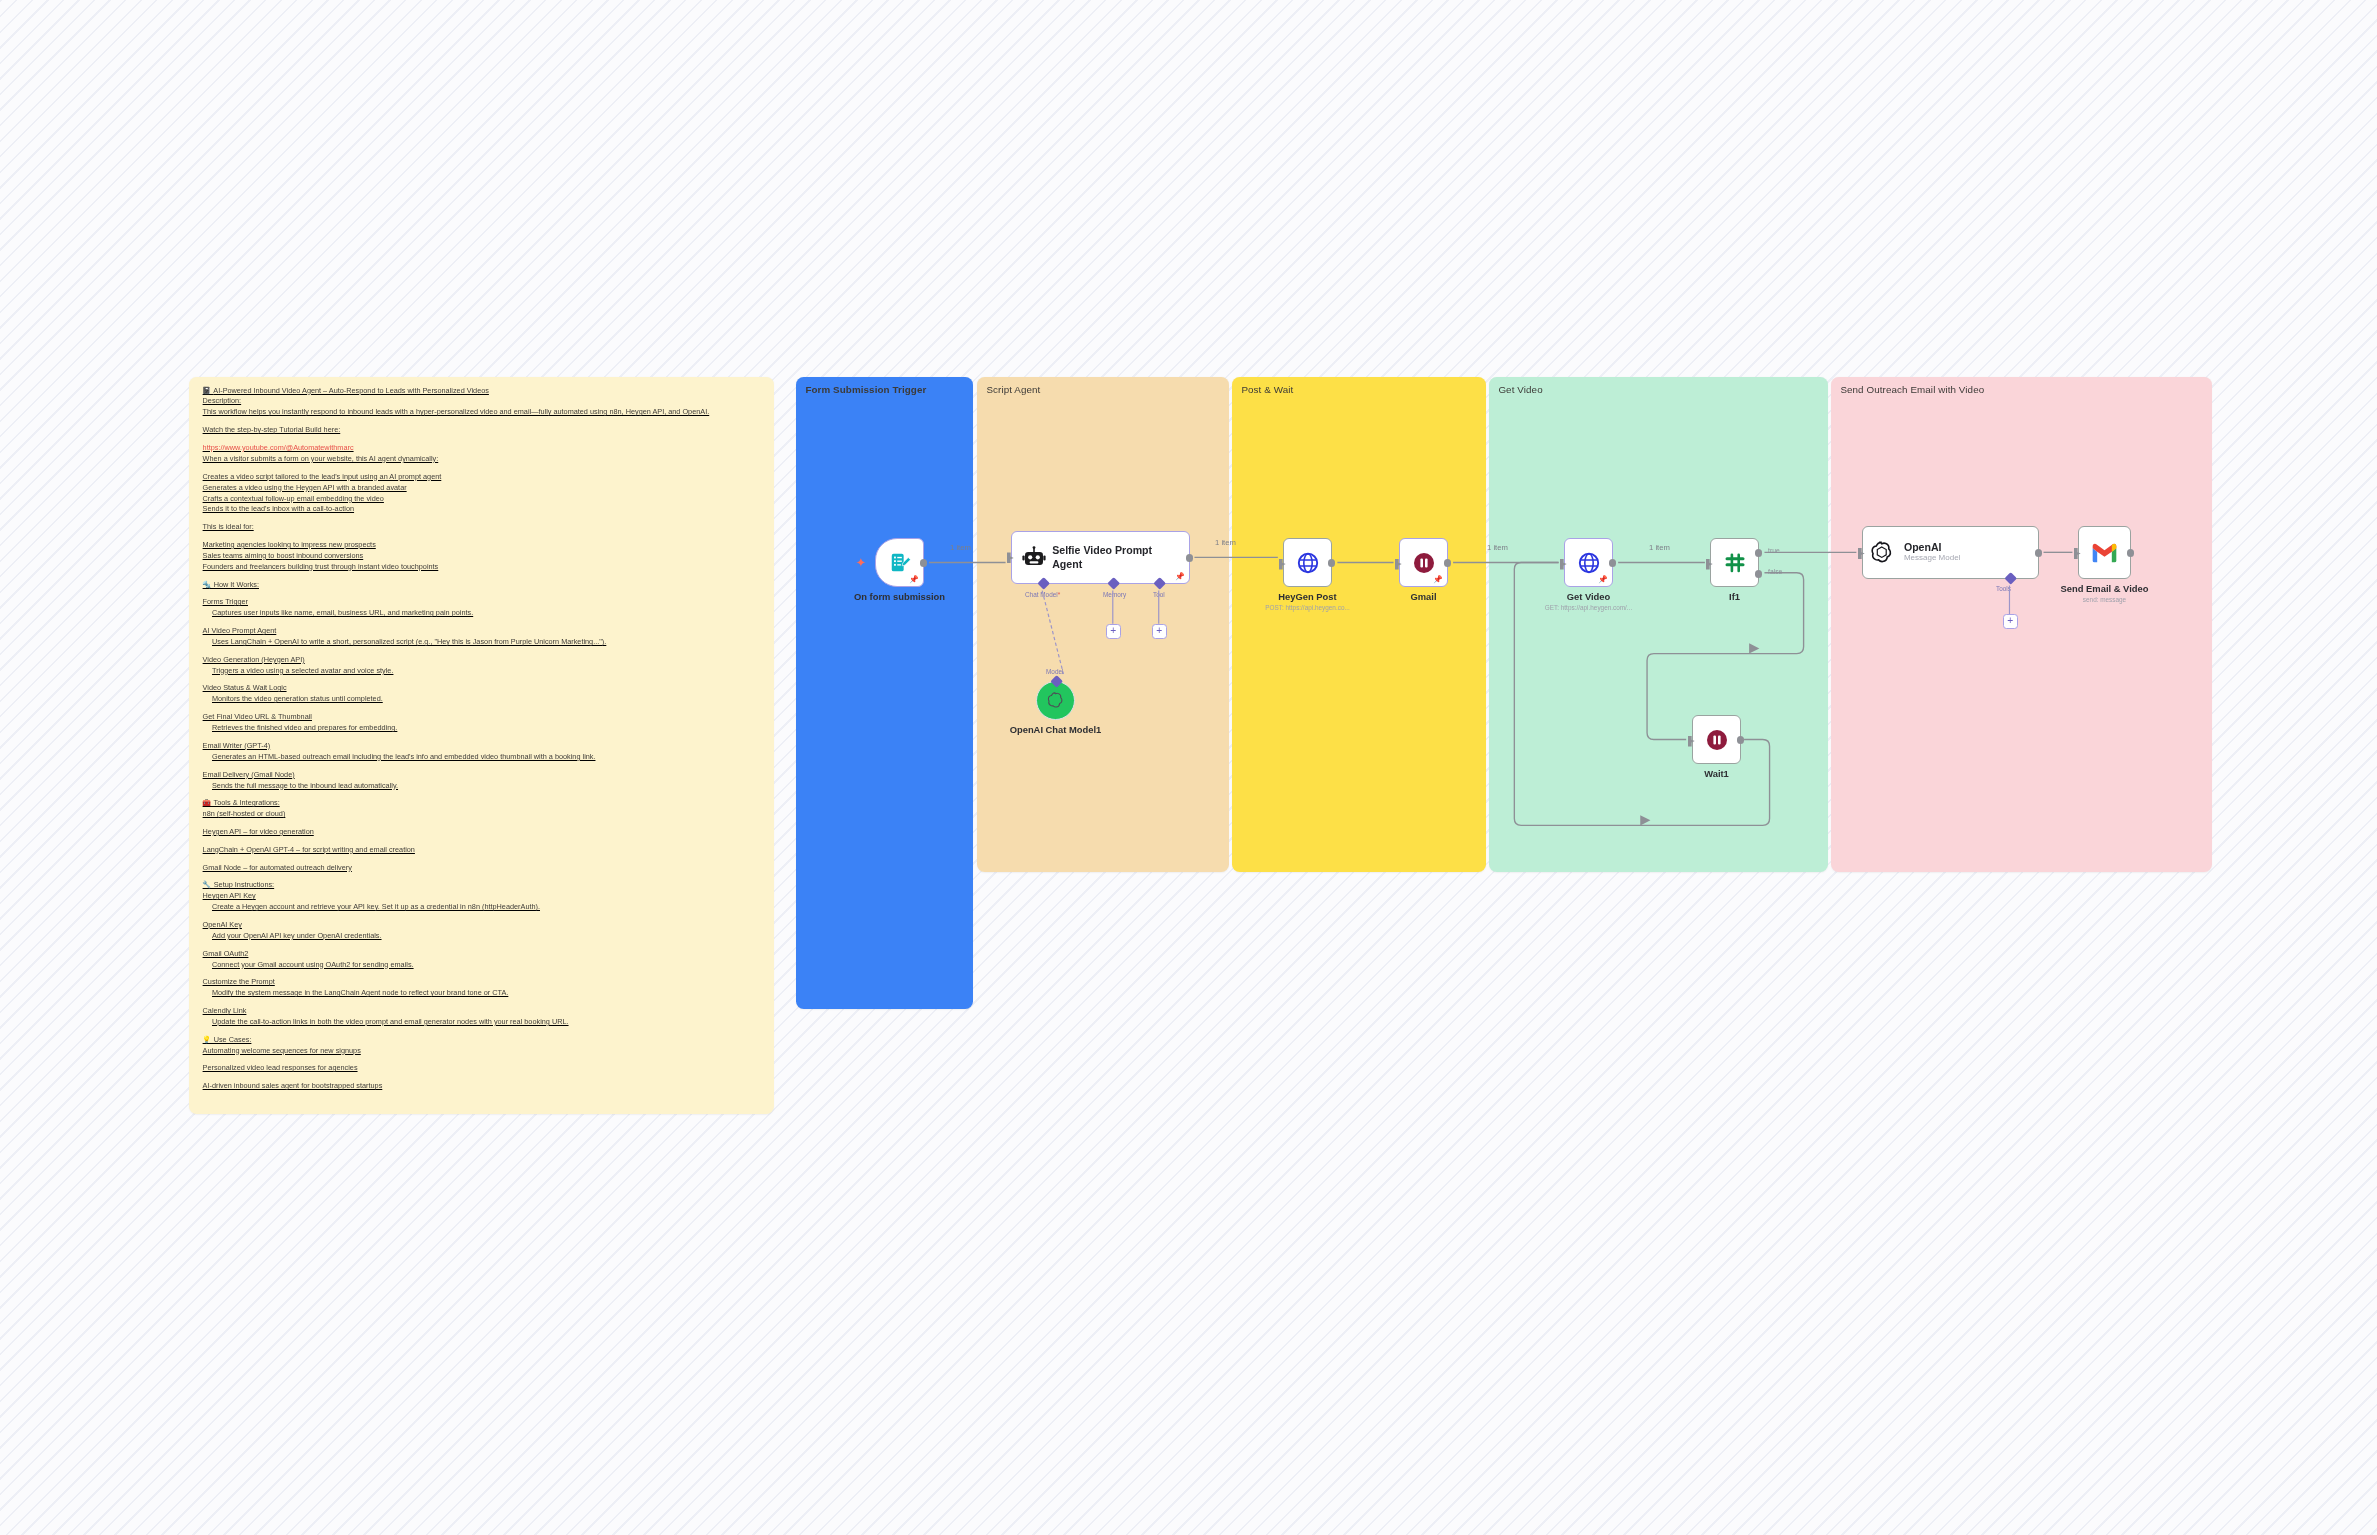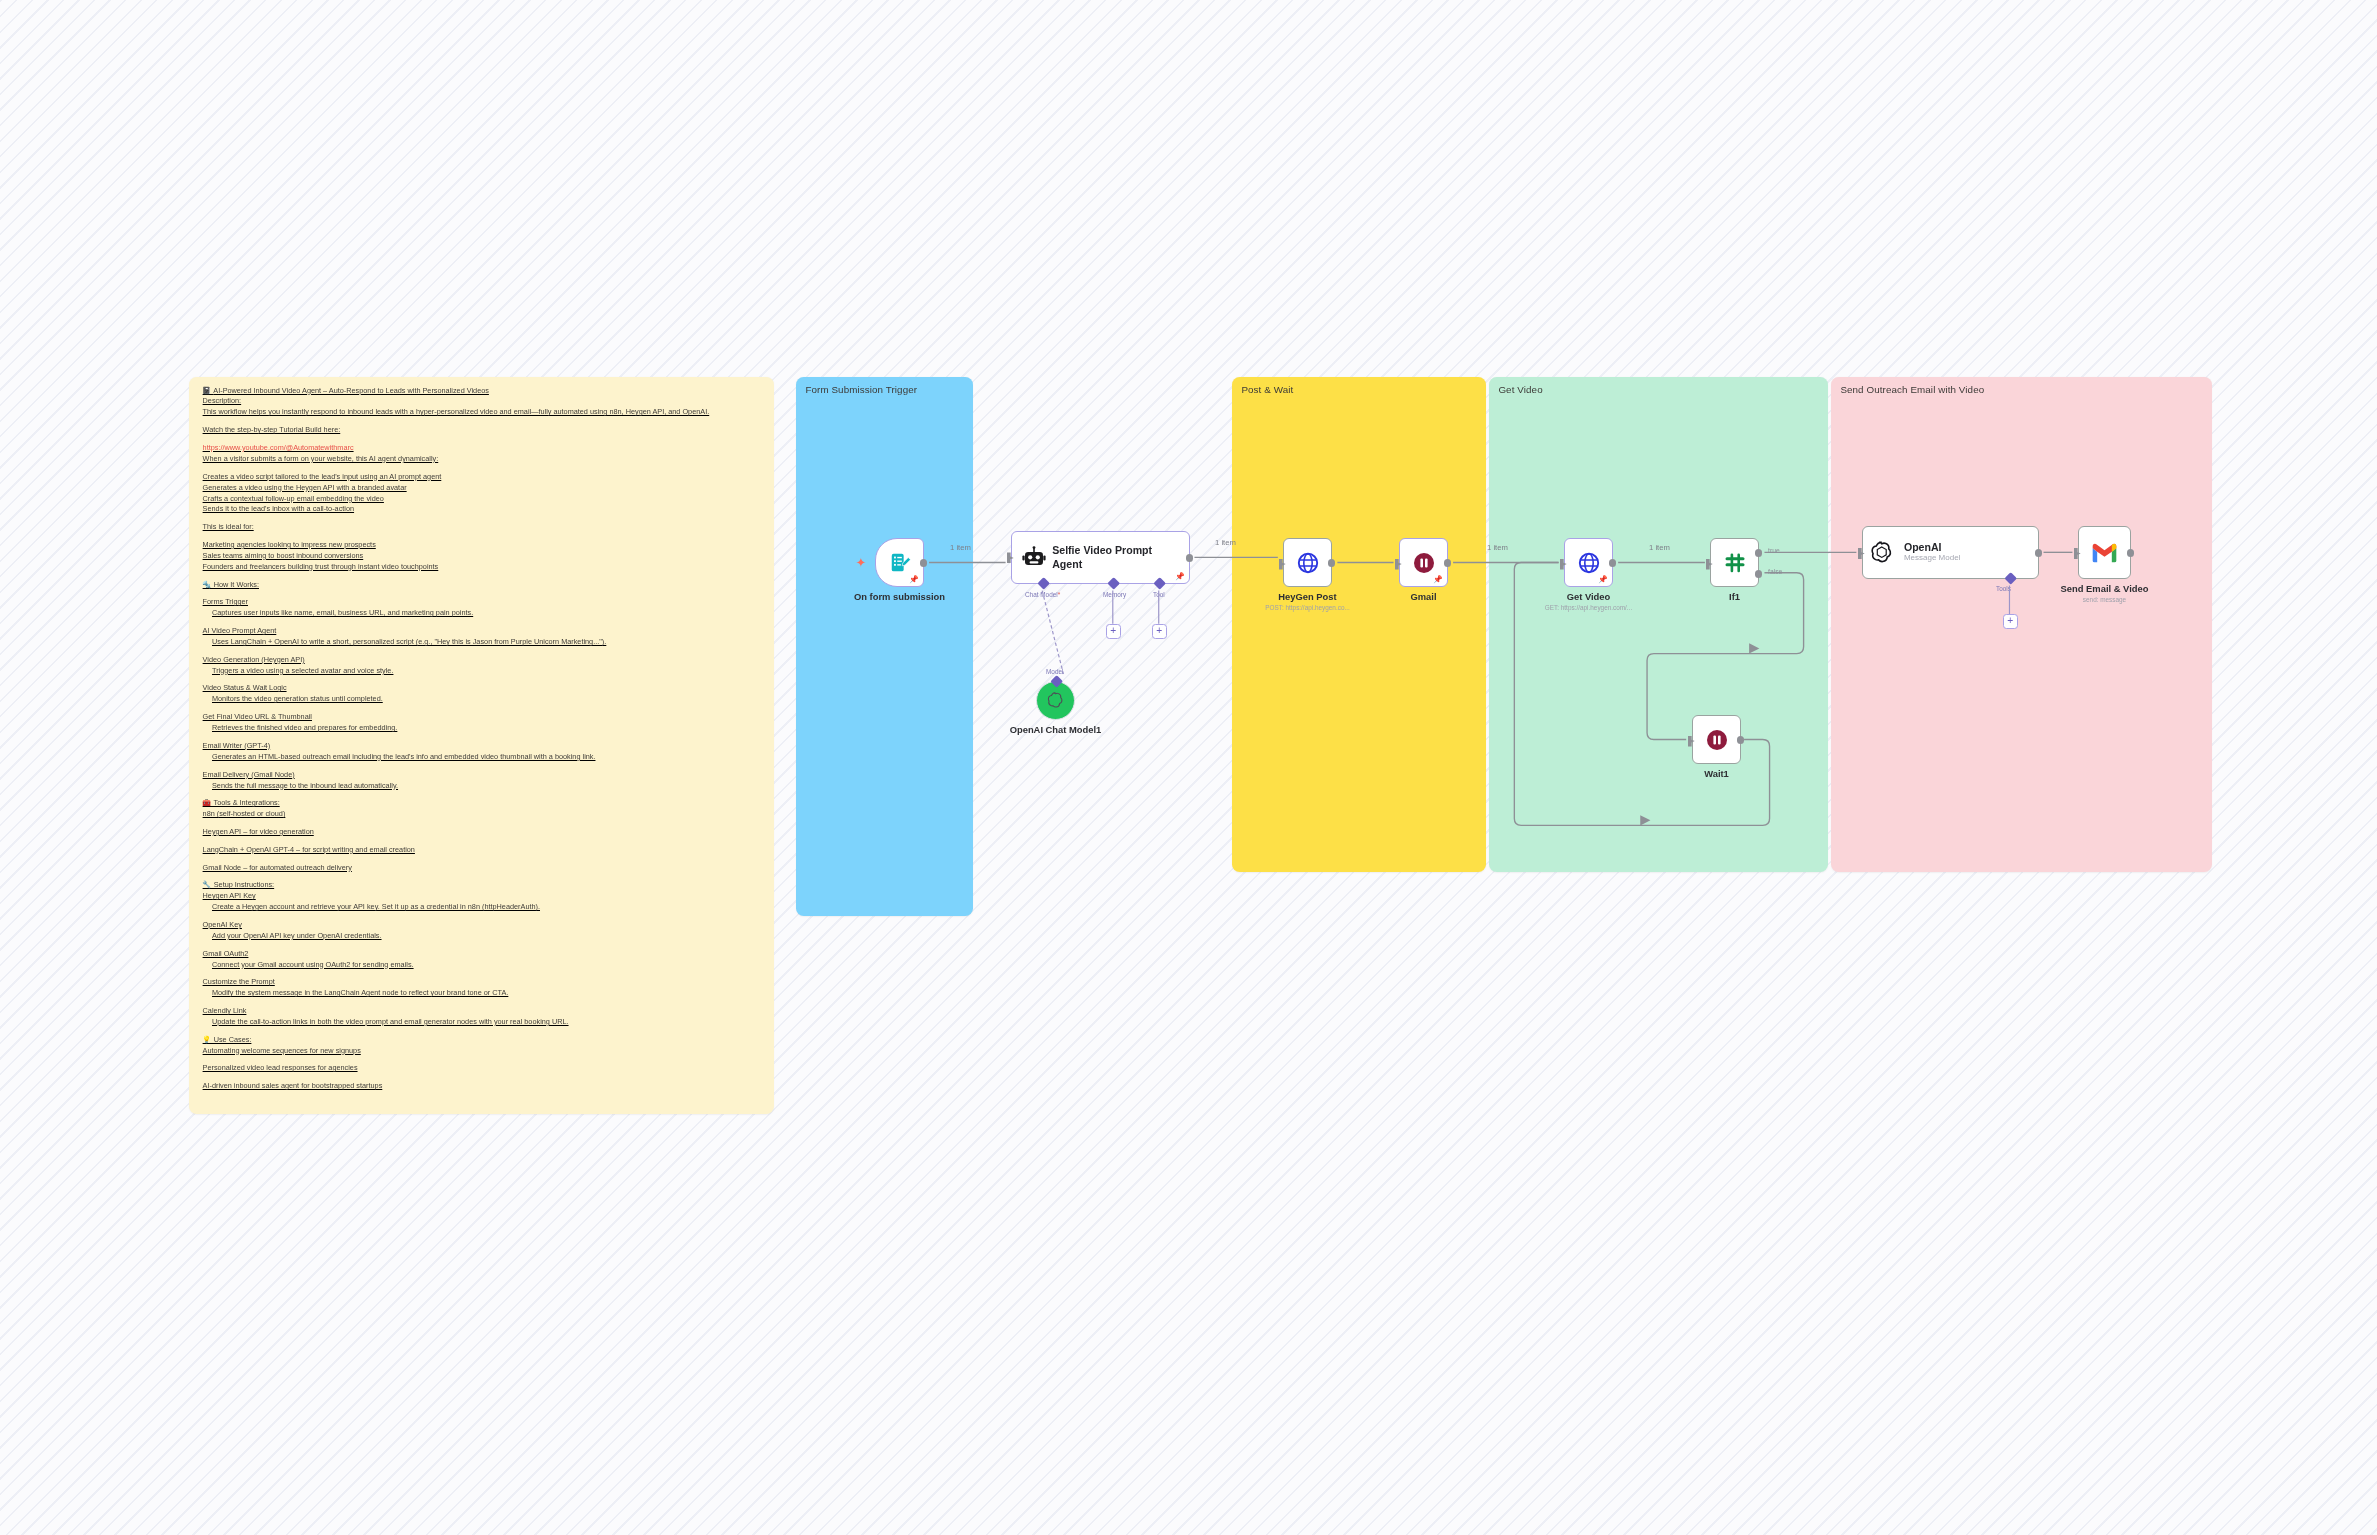--- a/index.html
+++ b/index.html
@@ -52,21 +52,21 @@
     margin: 0 0 7.7px 0;
     font-size: 7.3px;
     line-height: 1.38;
     color: #3f3c38;
   }
   .note-desc p.tight { margin-bottom: 0.9px; }
   .note-desc p.indent { padding-left: 9.4px; }
   .note-desc a { color: #e8504a; text-decoration: none; }
   .note-desc .emoji { font-size: 7.3px; }
 
-  .note-form   { left: 796px;  top: 377px; width: 177px; height: 539px; background: #7dd3fc; }
+  .note-form   { left: 796px;  top: 377px; width: 177px; height: 632px; background: #3b82f6; font-weight: bold; }
   .note-script { left: 977px; top: 377px; width: 252px; height: 495px; background: #f6dcae; }
   .note-post   { left: 1232px; top: 377px; width: 254px; height: 495px; background: #fde047; }
   .note-get    { left: 1489px; top: 377px; width: 339px; height: 495px; background: #bdeed6; }
   .note-send   { left: 1831px; top: 377px; width: 381px; height: 495px; background: #fad5d9; }
 
   
   svg.edges { position: absolute; left: 0; top: 0; width: 2377px; height: 1536px; pointer-events: none; }
 
   .edge-label {
     position: absolute;
@@ -224,20 +224,23 @@
 
   .icon-svg { display: block; }
 </style>
 </head>
 <body>
 
 <div id="canvas">
 
   <div class="sticky note-form">
     <div class="sticky-title">Form Submission Trigger</div>
+  </div>
+  <div class="sticky note-script">
+    <div class="sticky-title">Script Agent</div>
   </div>
   <div class="sticky note-post">
     <div class="sticky-title">Post &amp; Wait</div>
   </div>
   <div class="sticky note-get">
     <div class="sticky-title">Get Video</div>
   </div>
   <div class="sticky note-send">
     <div class="sticky-title">Send Outreach Email with Video</div>
   </div>

